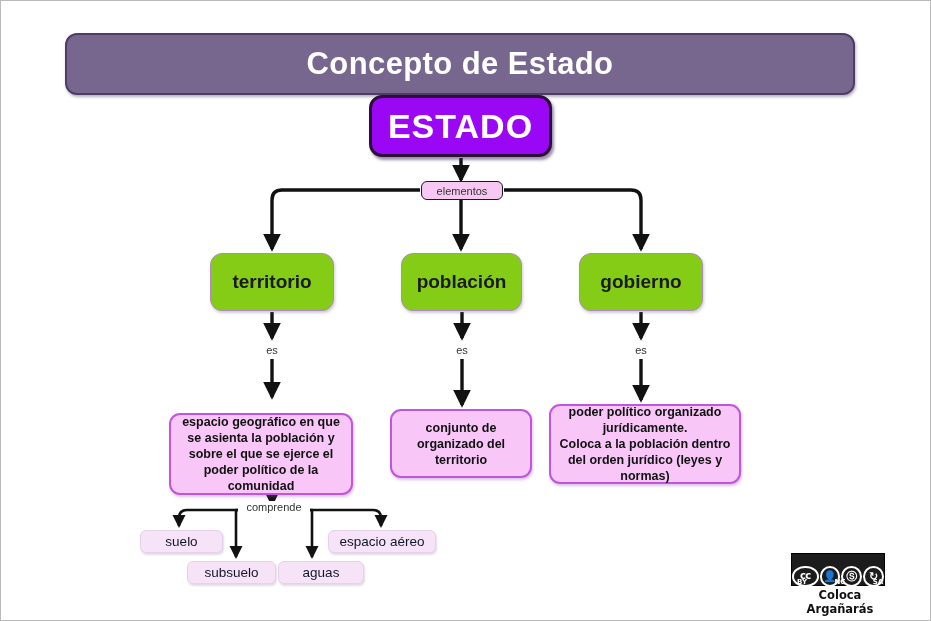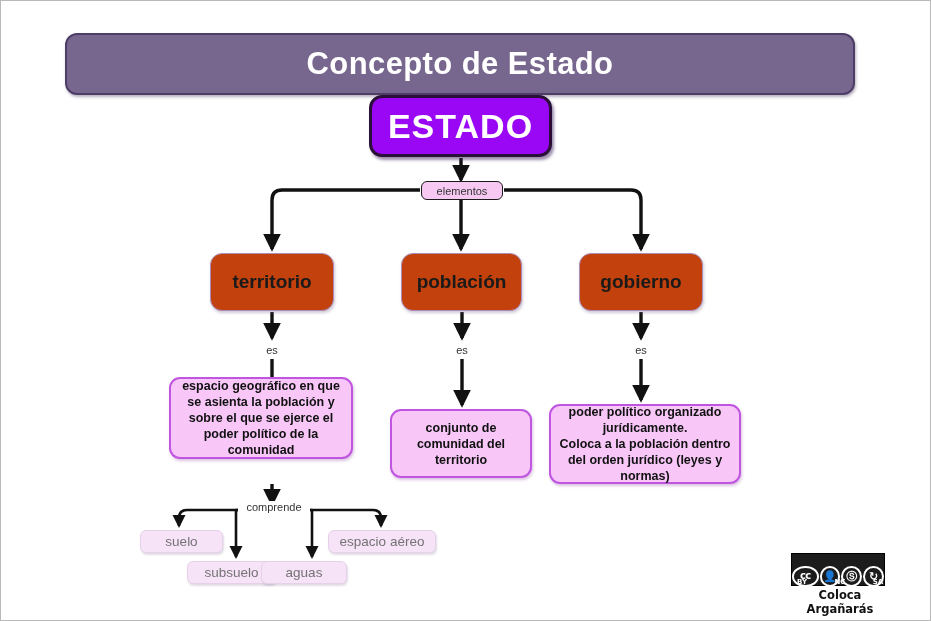--- a/index.html
+++ b/index.html
@@ -60,21 +60,21 @@
   #elementos-label {
     left: 420px; top: 180px; width: 82px; height: 19px;
     background: #f7c9f2;
     border: 1.5px solid #1a1a1a;
     border-radius: 6px;
   }
   #elementos-label .txt { font-size: 11px; color: #333333; }
 
   
   .lav-box {
-    background: #c2410c;
+    background: #84cc16;
     border: 1.6px solid #ab8cbc;
     border-radius: 12px;
     box-shadow: 1px 2px 3px rgba(120,100,140,0.35);
   }
   .lav-box .txt { font-size: 19px; color: #1a1a1a; font-weight: bold; }
   #box-territorio { left: 209px; top: 252px; width: 124px; height: 58px; }
   #box-poblacion  { left: 400px; top: 252px; width: 121px; height: 58px; }
   #box-gobierno   { left: 578px; top: 252px; width: 124px; height: 58px; }
 
   
@@ -98,45 +98,45 @@
     box-shadow: 1px 2px 3px rgba(150,80,170,0.35);
     padding: 5px 7px;
   }
   .pink-box .txt {
     font-size: 12.5px;
     color: #111111;
     line-height: 1.28;
     font-weight: bold;
     white-space: pre-line;
   }
-  #def-territorio { left: 168px; top: 376px; width: 184px; height: 82px; }
+  #def-territorio { left: 168px; top: 412px; width: 184px; height: 82px; }
   #def-poblacion  { left: 389px; top: 408px; width: 142px; height: 69px; }
   #def-gobierno   { left: 548px; top: 403px; width: 192px; height: 80px; }
   #def-gobierno .txt { text-align: center; }
 
   
   #comprende-label {
     position: absolute;
     left: 238px; top: 500px; width: 70px;
     font-size: 11px; color: #333333;
     background: #ffffff;
     text-align: center;
   }
 
   
   .leaf-box {
     background: #f7e3f7;
     border: 1px solid #e5d2ea;
     border-radius: 6px;
     box-shadow: 1px 2px 2px rgba(150,130,160,0.28);
   }
-  .leaf-box .txt { font-size: 13.5px; color: #737373; }
+  .leaf-box .txt { font-size: 13.5px; color: #0f172a; }
   #leaf-suelo         { left: 139px; top: 529px; width: 83px;  height: 23px; }
   #leaf-subsuelo      { left: 186px; top: 560px; width: 89px;  height: 23px; }
-  #leaf-aguas         { left: 260px; top: 560px; width: 86px;  height: 23px; }
+  #leaf-aguas         { left: 277px; top: 560px; width: 86px;  height: 23px; }
   #leaf-espacio-aereo { left: 327px; top: 529px; width: 108px; height: 23px; }
 
   
   #cc-block {
     position: absolute;
     left: 790px; top: 552px;
     width: 98px;
     text-align: center;
   }
   #cc-badge {
@@ -241,21 +241,21 @@
   </div>
 
   <div class="es-label" id="es-1">es</div>
   <div class="es-label" id="es-2">es</div>
   <div class="es-label" id="es-3">es</div>
 
   <div class="node pink-box" id="def-territorio">
     <span class="txt">espacio geográfico en que se asienta la población y sobre el que se ejerce el poder político de la comunidad</span>
   </div>
   <div class="node pink-box" id="def-poblacion">
-    <span class="txt">conjunto de comunidad del territorio</span>
+    <span class="txt">conjunto de organizado del territorio</span>
   </div>
   <div class="node pink-box" id="def-gobierno">
     <span class="txt">poder político organizado jurídicamente.
 Coloca a la población dentro del orden jurídico (leyes y normas)</span>
   </div>
 
   <div id="comprende-label">comprende</div>
 
   <div class="node leaf-box" id="leaf-suelo">
     <span class="txt">suelo</span>

